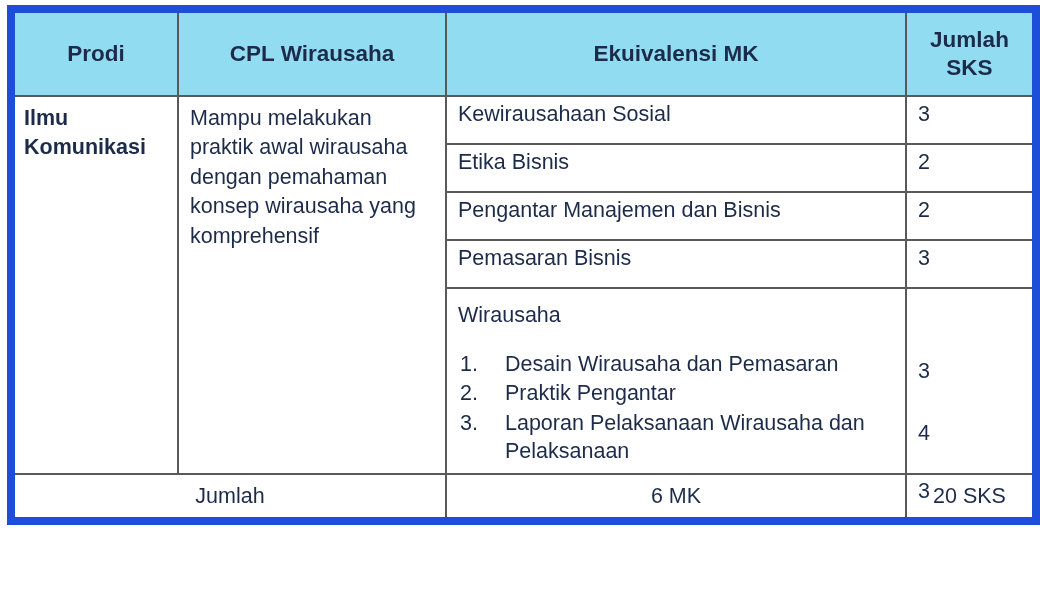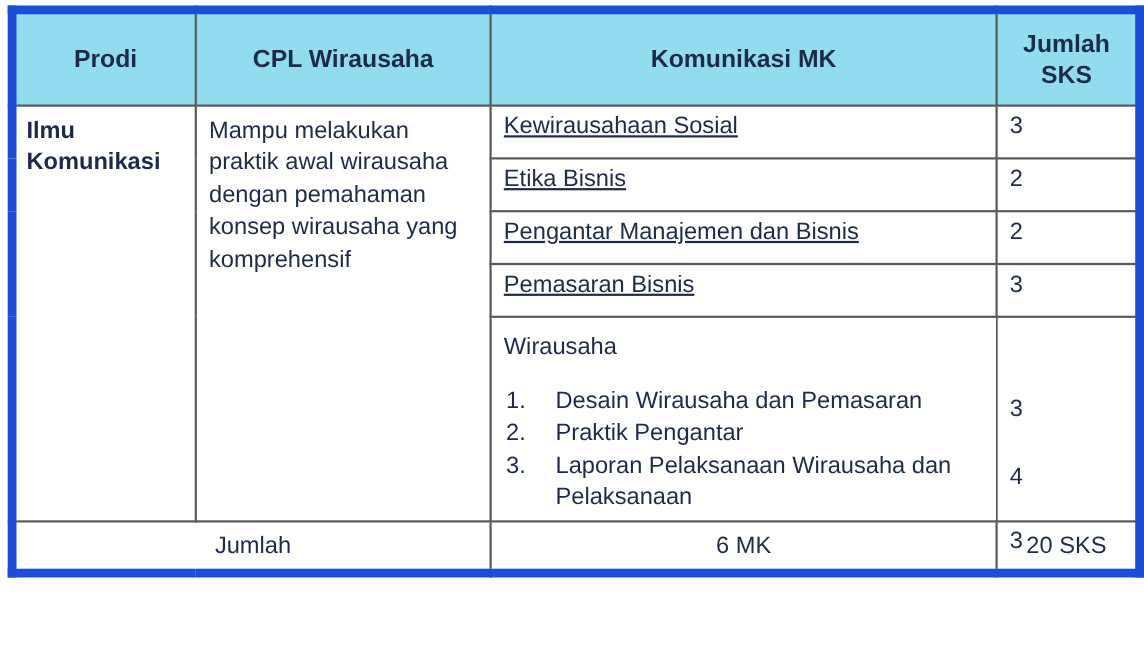--- a/index.html
+++ b/index.html
@@ -58,21 +58,20 @@
     font-weight: bold;
   }
   td.cell-cpl {
     padding: 7px 10px 6px 11px;
     line-height: 1.37;
   }
   td.cell-mk {
     padding: 5px 8px 4px 11px;
     height: 37px;
     line-height: 1.2;
-    text-decoration: underline;
   }
   td.cell-sks {
     padding: 5px 8px 4px 11px;
     line-height: 1.2;
   }
   td.cell-mk-block {
     padding: 12px 8px 6px 11px;
     position: relative;
   }
   .block-title {
@@ -129,21 +128,21 @@
     <colgroup>
       <col class="c-prodi">
       <col class="c-cpl">
       <col class="c-mk">
       <col class="c-sks">
     </colgroup>
     <thead>
       <tr>
         <th>Prodi</th>
         <th>CPL Wirausaha</th>
-        <th>Komunikasi MK</th>
+        <th>Ekuivalensi MK</th>
         <th>
           <span>Jumlah</span><br>
           <span>SKS</span>
         </th>
       </tr>
     </thead>
     <tbody>
       <tr>
         <td class="cell-prodi" rowspan="5">Ilmu Komunikasi</td>
         <td class="cell-cpl" rowspan="5">Mampu melakukan praktik awal wirausaha dengan pemahaman konsep wirausaha yang komprehensif</td>

